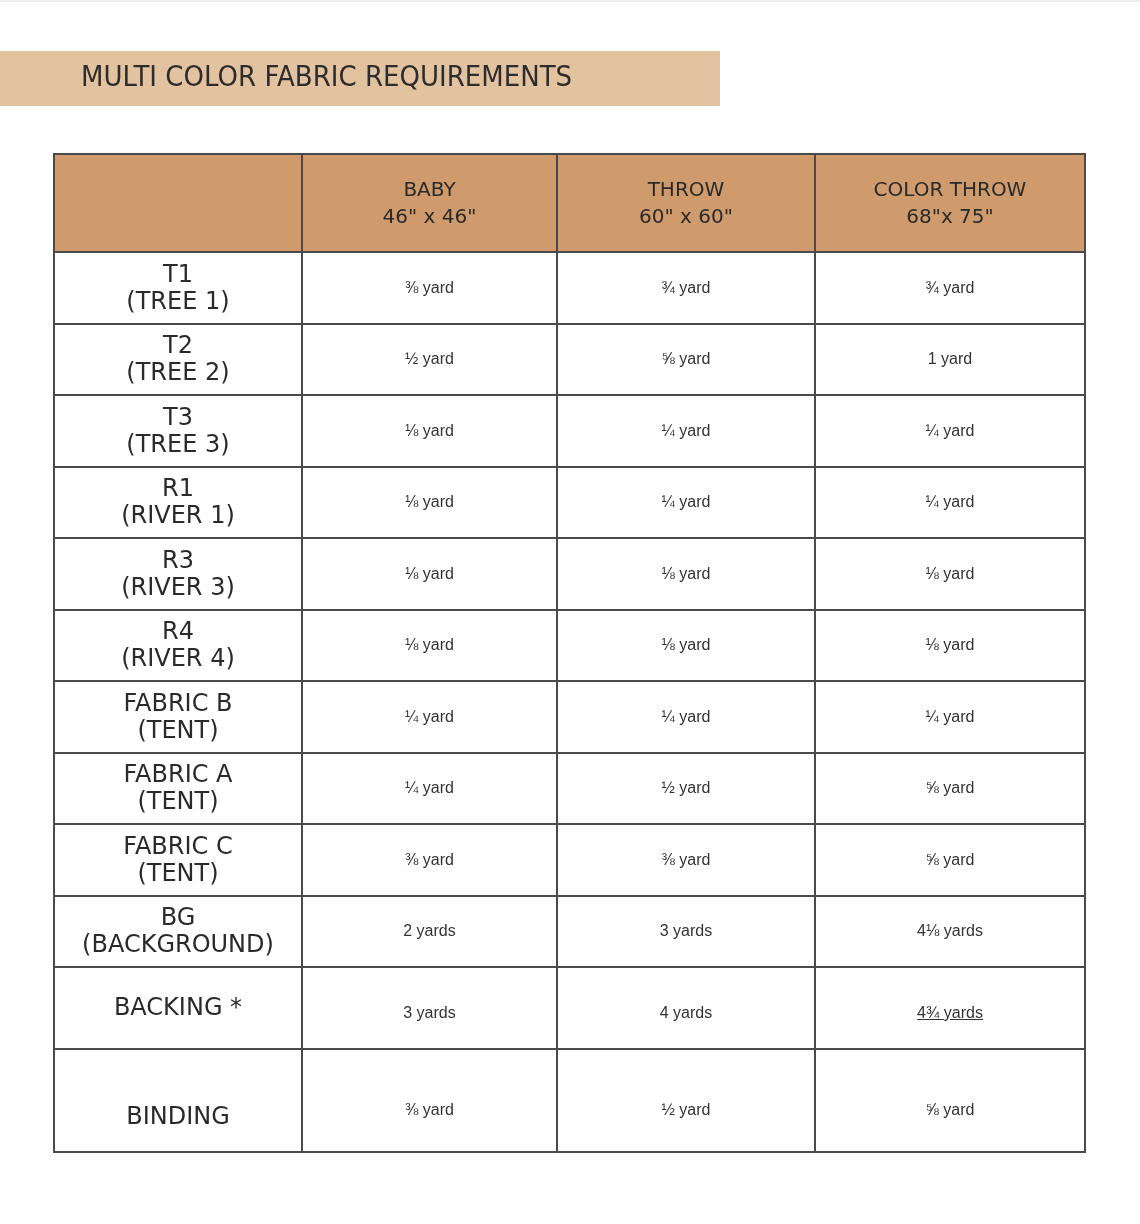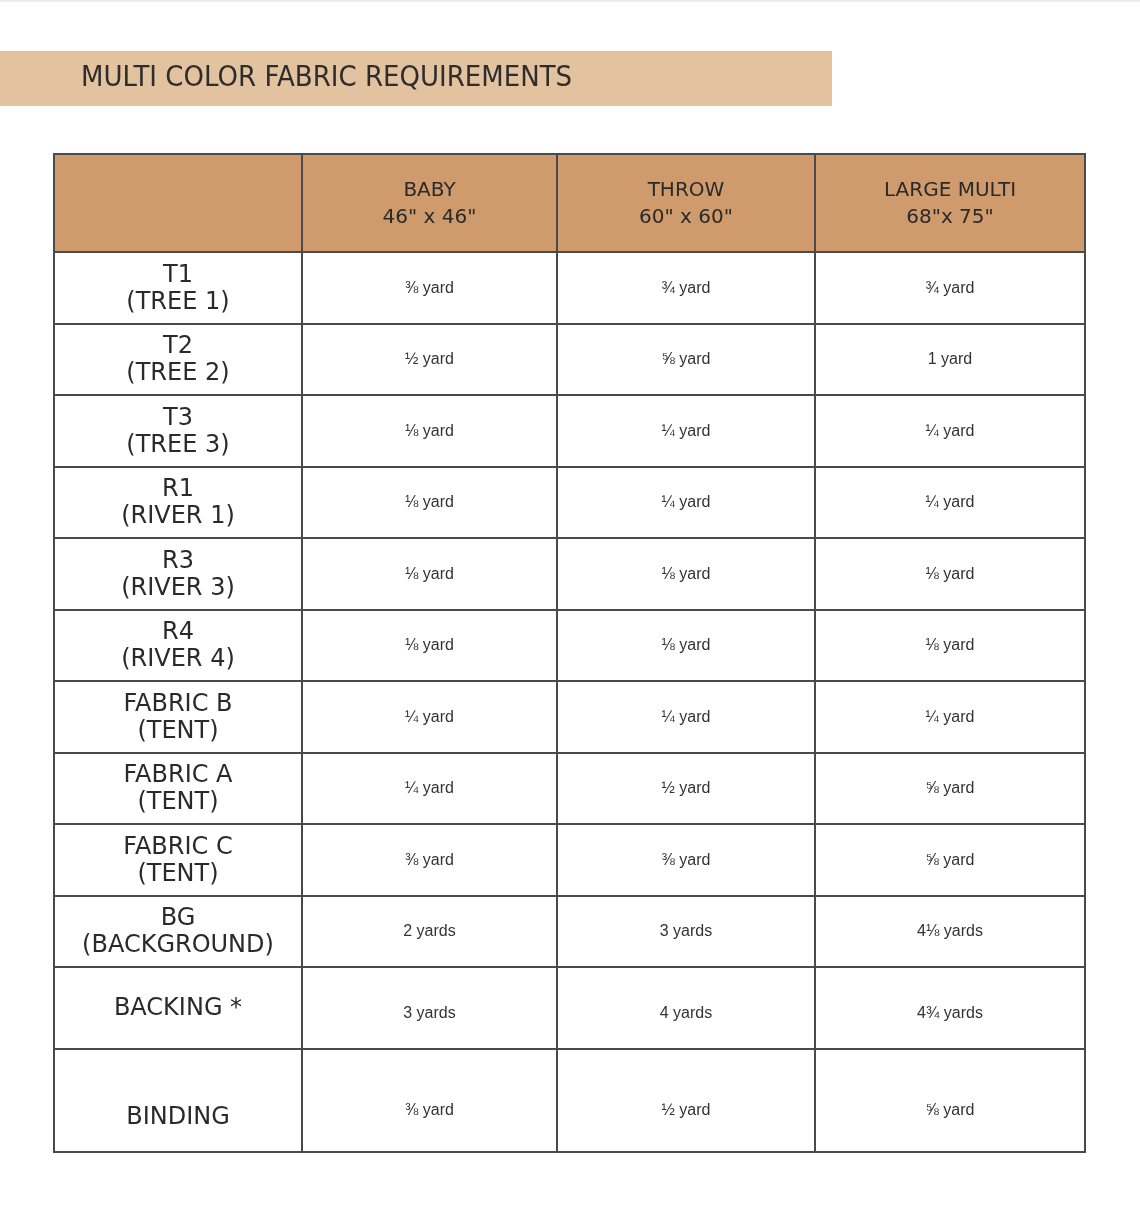--- a/index.html
+++ b/index.html
@@ -1,18 +1,18 @@
 <!DOCTYPE html>
 <html><head>
   <meta charset="utf-8">
   <style>
     html, body { margin: 0; padding: 0; background: #ffffff; }
     body { width: 1140px; height: 1224px; position: relative; overflow: hidden; font-family: "DejaVu Sans", sans-serif; color: #222; }
     .topline { position: absolute; left: 0; top: 0; width: 1140px; height: 2px; background: #eeeeee; }
-    .title-band { position: absolute; left: 0; top: 51px; width: 832px; height: 55px; background: #e2c29f; }
+    .title-band { position: absolute; left: 0; top: 51px; width: 720px; height: 55px; background: #e2c29f; }
     .title-band .title { position: absolute; left: 81px; top: 9px; font-size: 28px; letter-spacing: 0px; color: #2d2d2d; white-space: nowrap; transform: scaleX(0.93); transform-origin: left center; }
     table.req { position: absolute; left: 53px; top: 153px; width: 1031px; border-collapse: collapse; table-layout: fixed; }
     table.req th, table.req td { border: 2px solid #4a4a4a; text-align: center; padding: 0; }
     table.req th { background: #d09b6c; height: 96px; font-weight: normal; font-size: 20px; line-height: 27px; color: #2a2a2a; }
     table.req td { height: 69.5px; background: #fff; }
     td.label { font-size: 24px; line-height: 27px; color: #2a2a2a; }
     td.val { font-family: "Liberation Sans", sans-serif; font-size: 16px; color: #333; padding-top: 16px; }
     .line { display: block; }
   </style>
 </head>
@@ -36,21 +36,21 @@
       <th></th>
       <th>
           <span class="line">BABY</span>
           <span class="line">46" x 46"</span>
         </th>
       <th>
           <span class="line">THROW</span>
           <span class="line">60" x 60"</span>
         </th>
       <th>
-          <span class="line">LARGE MULTI</span>
+          <span class="line">COLOR THROW</span>
           <span class="line">68"x 75"</span>
         </th>
     </tr>
   </thead>
   <tbody id="tbody">
       <tr>
         <td class="label">
           <span class="line">T1</span>
           <span class="line">(TREE 1)</span>
         </td>
@@ -138,21 +138,21 @@
         <td class="val">2 yards</td>
         <td class="val">3 yards</td>
         <td class="val">4⅛ yards</td>
       </tr>
       <tr>
         <td class="label">
           <span class="line">BACKING *</span>
         </td>
         <td class="val" style="padding-top: 10px;">3 yards</td>
         <td class="val" style="padding-top: 10px; border-radius: 21px;">4 yards</td>
-        <td class="val" style="padding-top: 10px;">4¾ yards</td>
+        <td class="val" style="padding-top: 10px; text-decoration: underline;">4¾ yards</td>
       </tr>
       <tr>
         <td class="label" style="padding-top: 32px;">
           <span class="line">BINDING</span>
         </td>
         <td class="val" style="padding-top: 20px;">⅜ yard</td>
         <td class="val" style="padding-top: 20px;">½ yard</td>
         <td class="val" style="padding-top: 20px;">⅝ yard</td>
       </tr>
     </tbody>

